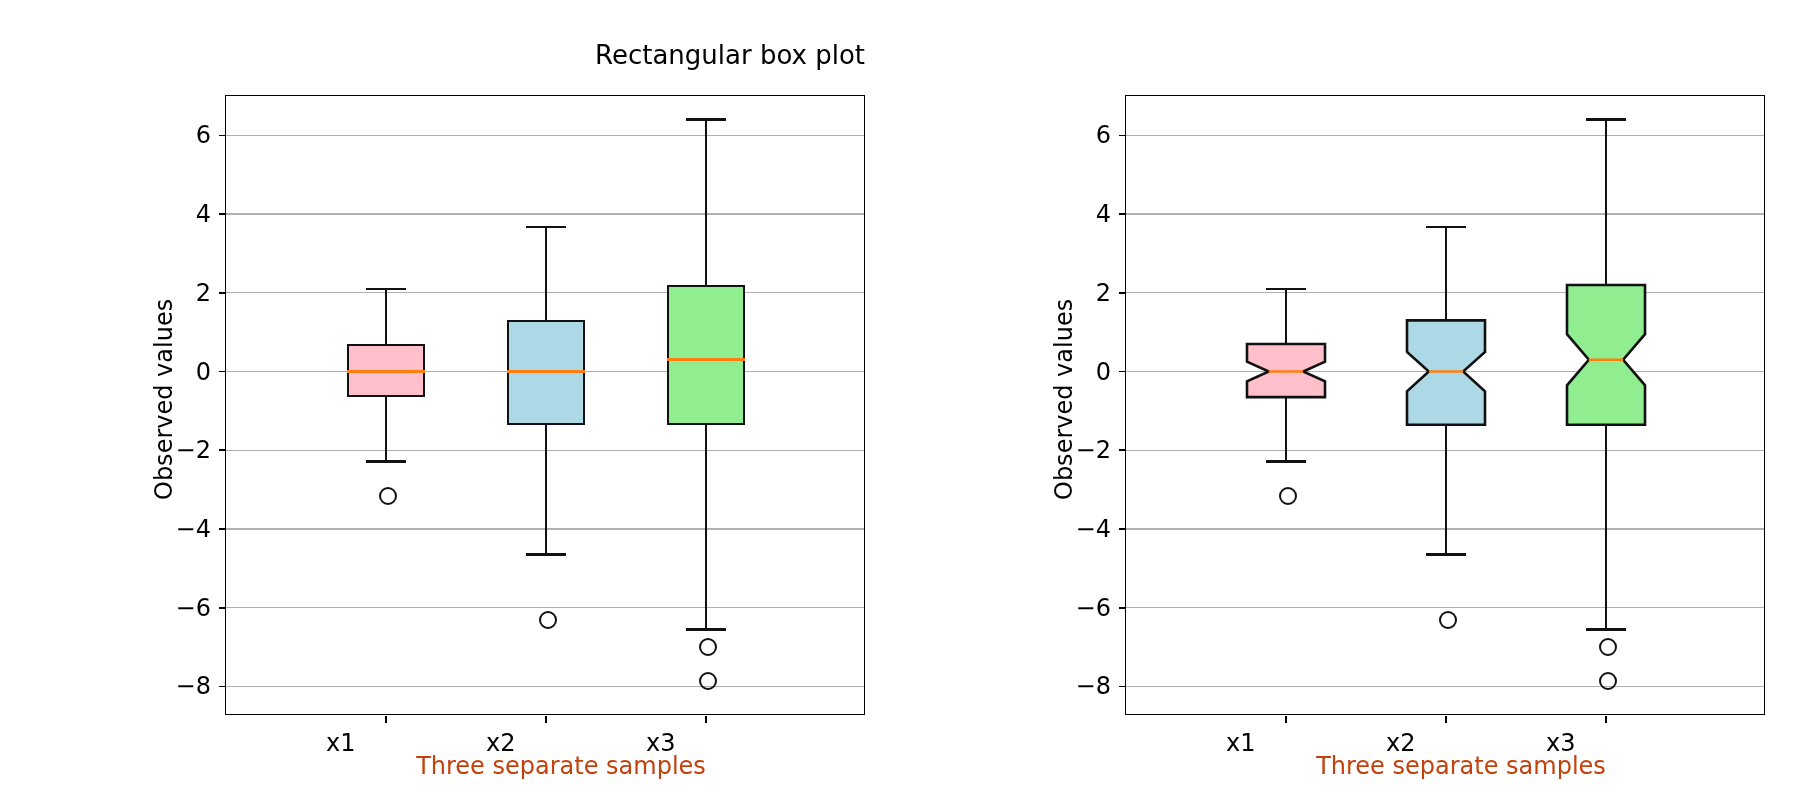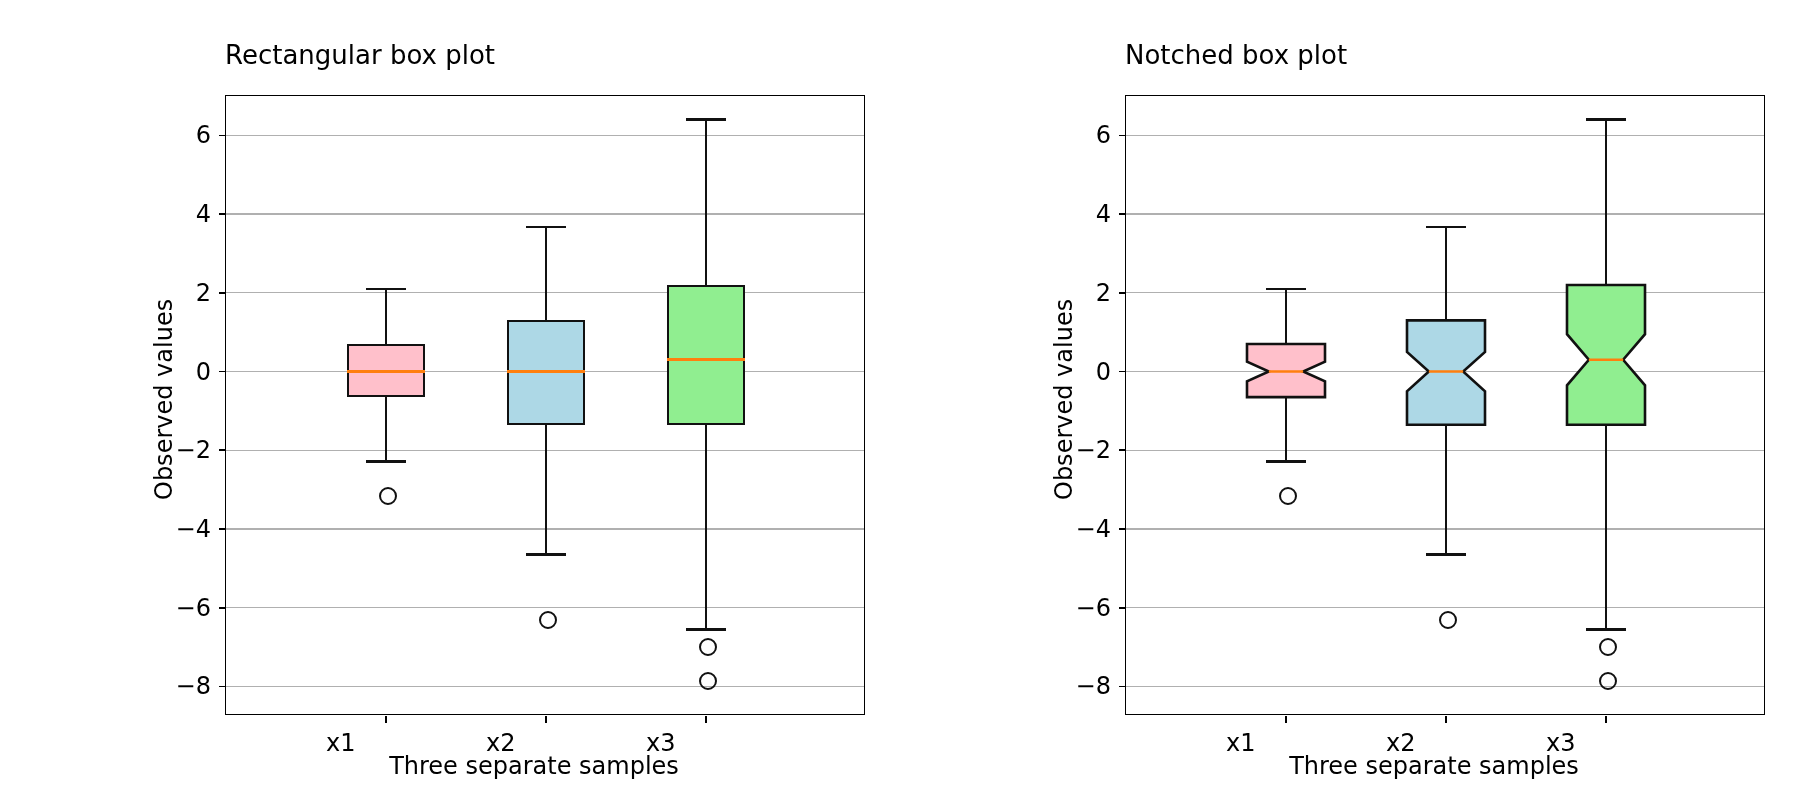--- a/index.html
+++ b/index.html
@@ -6,36 +6,36 @@
   body{width:1800px;height:800px;font-family:"DejaVu Sans",sans-serif;overflow:hidden;}
   #figure{position:relative;width:1800px;height:800px;background:#ffffff;}
 
   .subplot{position:absolute;top:0;height:800px;}
   .subplot-a{left:0;width:900px;}
   .subplot-b{left:900px;width:900px;}
 
   .axes{position:absolute;left:225px;top:95px;width:640px;height:620px;
         border:1.6px solid #000000;background:#ffffff;box-sizing:border-box;}
 
-  .title{position:absolute;left:225px;top:40px;width:640px;text-align:left;
+  .title{position:absolute;left:225px;top:40px;width:640px;text-align:right;
          font-size:26px;color:#000000;line-height:30px;white-space:nowrap;}
 
   .gridline{position:absolute;left:0;width:100%;height:1.3px;background:#b0b0b0;}
 
   .ytick-label{position:absolute;right:903px;text-align:right;font-size:24px;color:#000000;
                line-height:24px;white-space:nowrap;}
   .subplot-b .ytick-label{right:903px;}
   .ytick-mark{position:absolute;width:7px;height:1.6px;background:#000000;}
 
   .xtick-mark{position:absolute;width:1.6px;height:7px;background:#000000;}
   .xtick-label{position:absolute;font-size:24px;color:#000;text-align:left;
                width:120px;line-height:26px;}
 
-  .xlabel{position:absolute;left:214px;top:752px;width:640px;text-align:center;
-          font-size:24px;color:#000000;white-space:nowrap;}
+  .xlabel{position:absolute;left:241px;top:752px;width:640px;text-align:center;
+          font-size:24px;color:#c2410c;white-space:nowrap;}
 
   .ylabel{position:absolute;font-size:24px;color:#000000;white-space:nowrap;
           transform-origin:0 0;transform:rotate(-90deg);}
 
   
   .bx{position:absolute;box-sizing:border-box;border:2.6px solid #111111;}
   .whisker-v{position:absolute;width:2.6px;background:#111111;}
   .cap{position:absolute;height:2.6px;background:#111111;}
   .median{position:absolute;height:2.6px;background:#ff7f0e;z-index:6;}
   .flier{position:absolute;width:14px;height:14px;border:2.2px solid #111111;
@@ -101,21 +101,20 @@
         <div class="bx" style="left: 441px; width: 78px; top: 188.952px; height: 139.746px; background: rgb(144, 238, 144);"></div>
         <div class="median" style="left: 441px; width: 78px; top: 262.446px;"></div>
         <div class="flier" style="left: 473px; top: 542.143px;"></div>
         <div class="flier" style="left: 473px; top: 575.603px;"></div>
       </div>
     <div class="xlabel">Three separate samples</div>
     <div class="ylabel" id="ylab0" style="left: 150px; top: 500px;">Observed values</div>
   </div>
 
   <div class="subplot subplot-b">
-    <div class="title">Notched box plot</div>
     <div class="axes" id="axes1">
         <div class="gridline" style="top: 38.7151px;"></div>
         <div class="ytick-mark" style="left: -7px; top: 38.5651px;"></div>
         <div class="ytick-label" style="right: auto; left: -95px; width: 80px; top: 27.3651px;">6</div>
         <div class="gridline" style="top: 117.445px;"></div>
         <div class="ytick-mark" style="left: -7px; top: 117.295px;"></div>
         <div class="ytick-label" style="right: auto; left: -95px; width: 80px; top: 106.095px;">4</div>
         <div class="gridline" style="top: 196.175px;"></div>
         <div class="ytick-mark" style="left: -7px; top: 196.025px;"></div>
         <div class="ytick-label" style="right: auto; left: -95px; width: 80px; top: 184.825px;">2</div>

